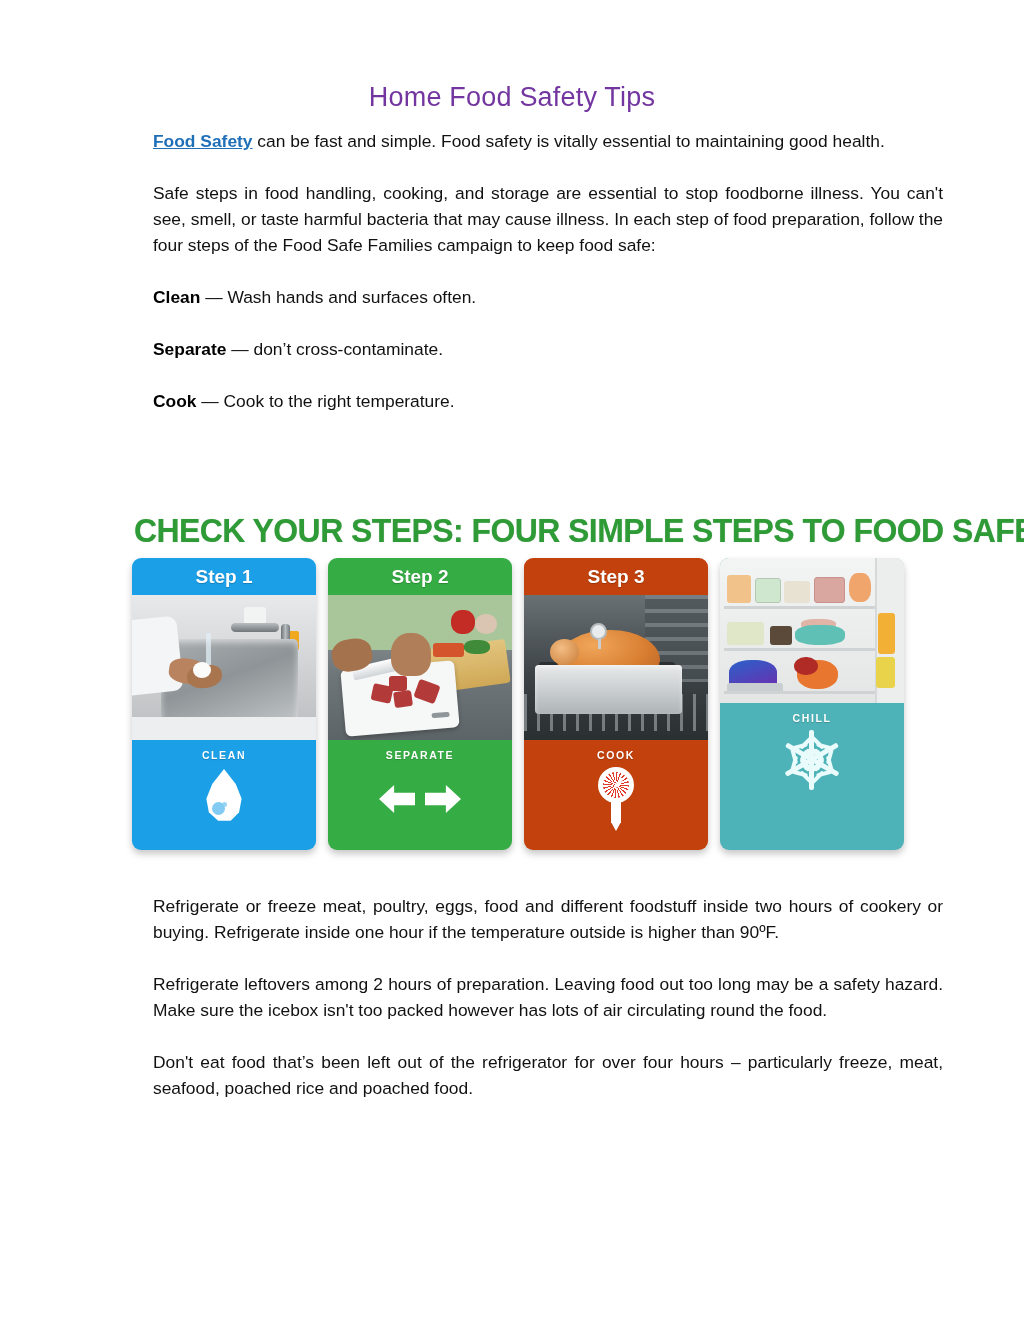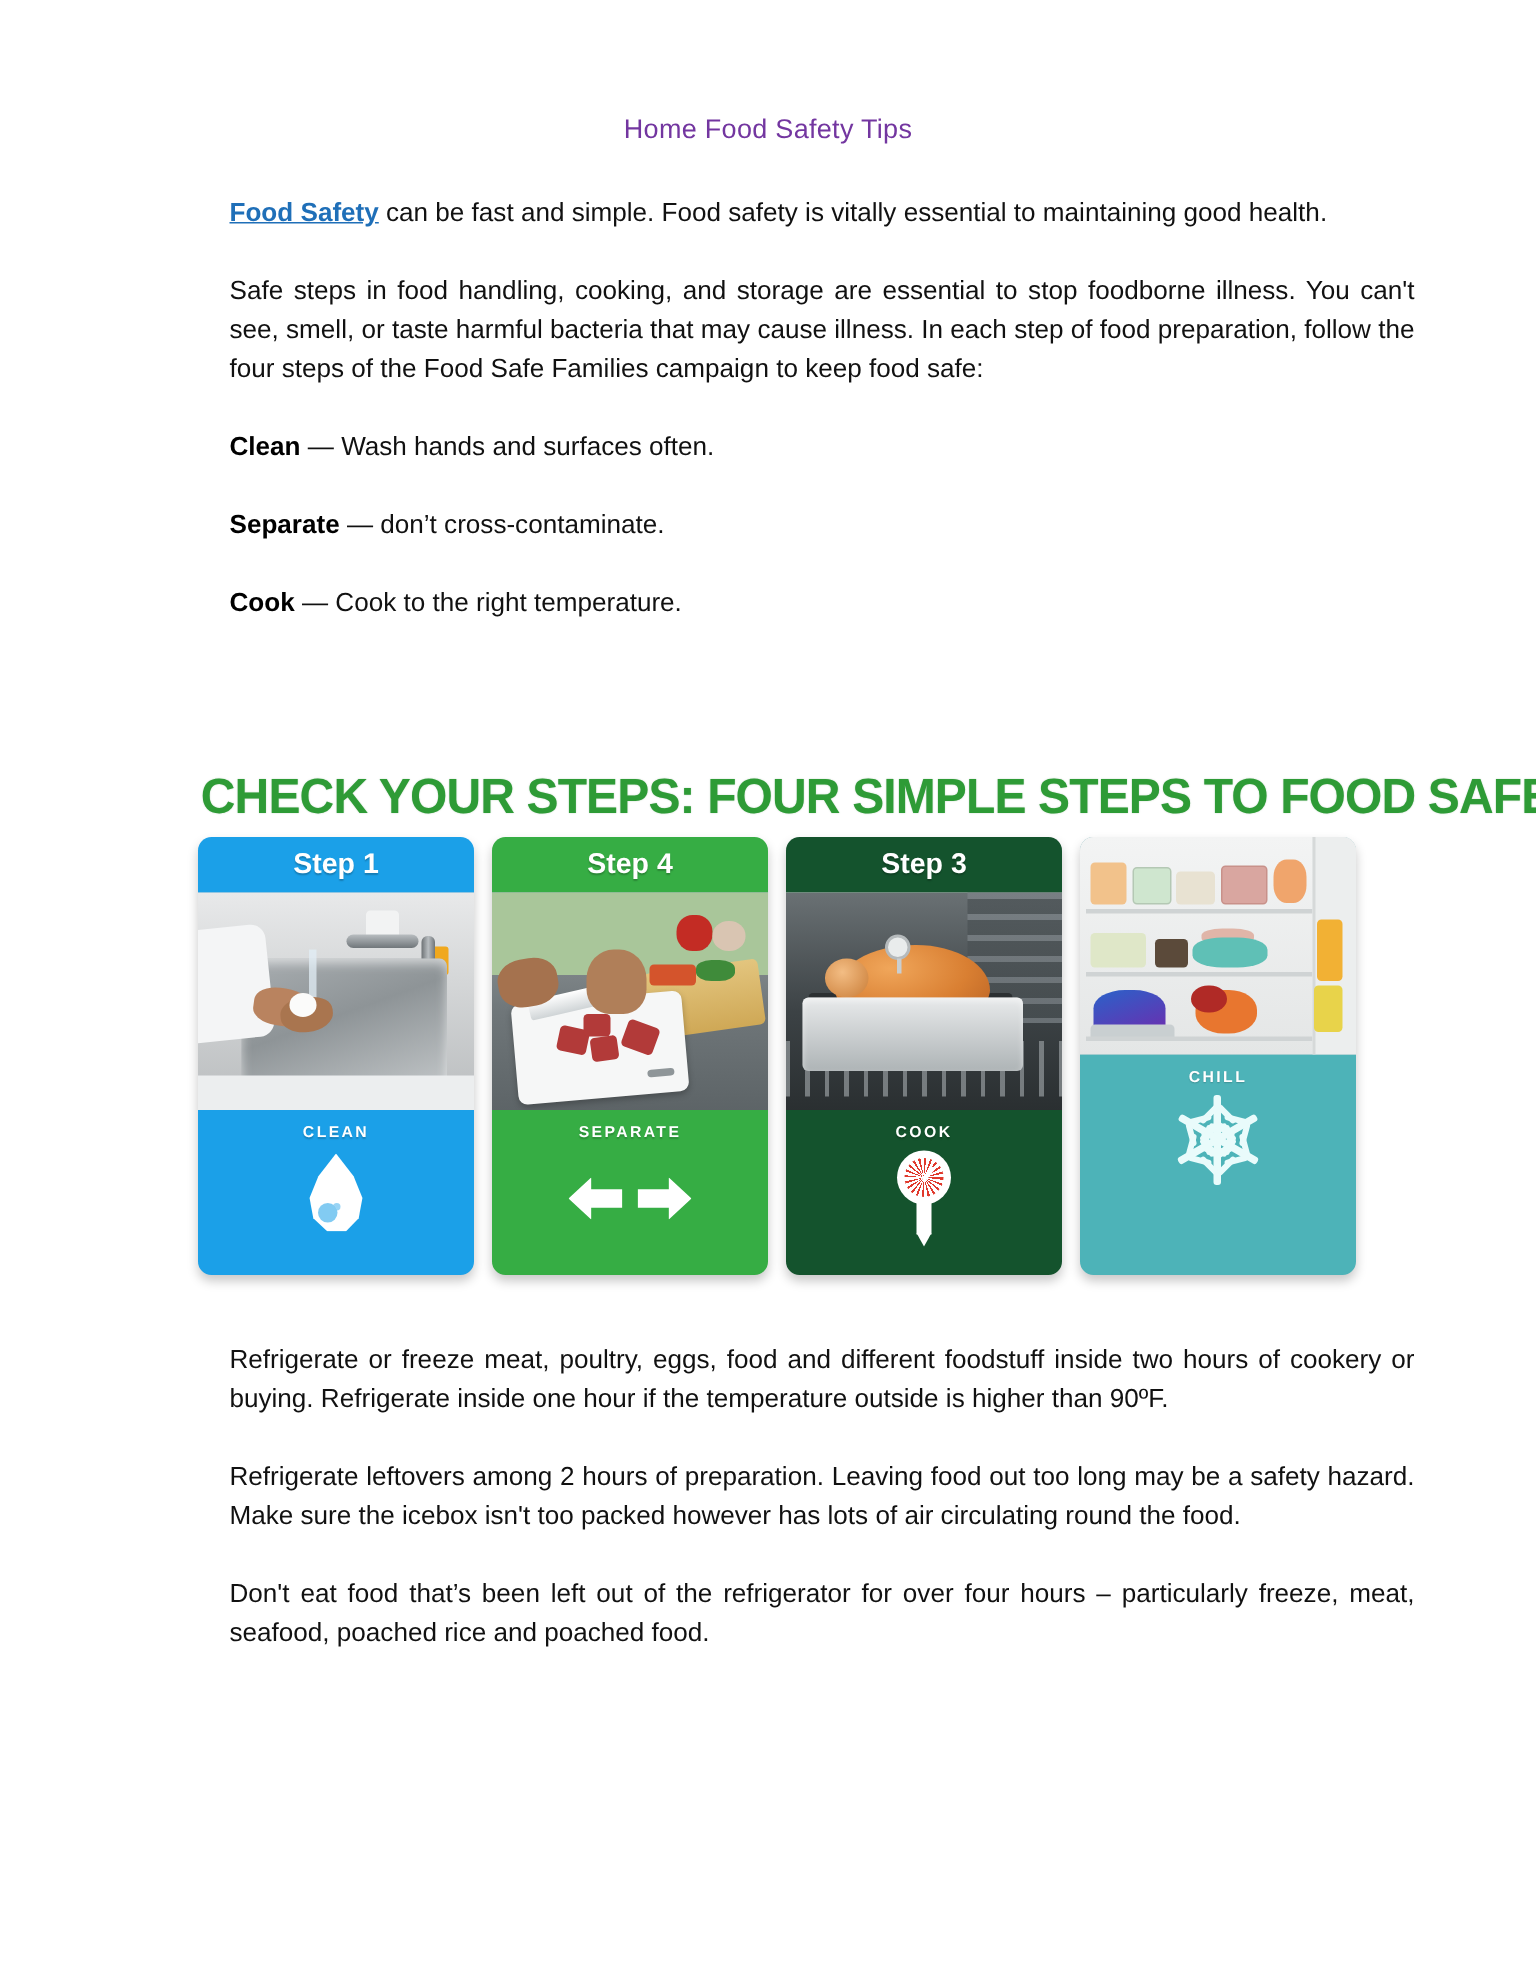--- a/index.html
+++ b/index.html
@@ -12,21 +12,21 @@
     color: #000000;
     overflow: hidden;
   }
 
   .page { position: relative; width: 1024px; height: 1325px; background:#fff; }
 
   .doc-title {
     position: absolute;
     top: 64px; left: 0; width: 1024px;
     text-align: center;
-    font-size: 18px;
+    font-size: 27px;
     font-weight: 400;
     color: #7336A0;
     letter-spacing: .2px;
   }
 
   .body-col {
     position: absolute;
     left: 119px;
     width: 790px;
     top: 128px;
@@ -337,21 +337,21 @@
         </div>
         <div class="card-foot">
           <div class="foot-label">CLEAN</div>
           <div class="glyph">
             <div class="droplet"></div>
           </div>
         </div>
       </div>
 
       <div class="card" style="background:#36AD44;">
-        <div class="card-head">Step 4</div>
+        <div class="card-head">Step 2</div>
         <div class="photo">
           <div class="scene cut-bg">
             <div class="cut-wall"></div>
             <div class="board-wood"></div>
             <div class="pepper"></div>
             <div class="onion"></div>
             <div class="veg-green"></div>
             <div class="veg-chop"></div>
             <div class="board-white">
                 <div class="board-hole"></div>
@@ -370,21 +370,21 @@
           <div class="foot-label">SEPARATE</div>
           <div class="glyph">
             <div class="arrows">
               <div class="arrow left"></div>
               <div class="arrow right"></div>
             </div>
           </div>
         </div>
       </div>
 
-      <div class="card" style="background:#14532d;">
+      <div class="card" style="background:#c2410c;">
         <div class="card-head">Step 3</div>
         <div class="photo">
           <div class="scene oven-bg">
             <div class="oven-back"></div>
             <div class="oven-rack"></div>
             <div class="pan-dark"></div>
             <div class="turkey"></div>
             <div class="turkey-leg"></div>
             <div class="probe"></div>
             <div class="pan"></div>

